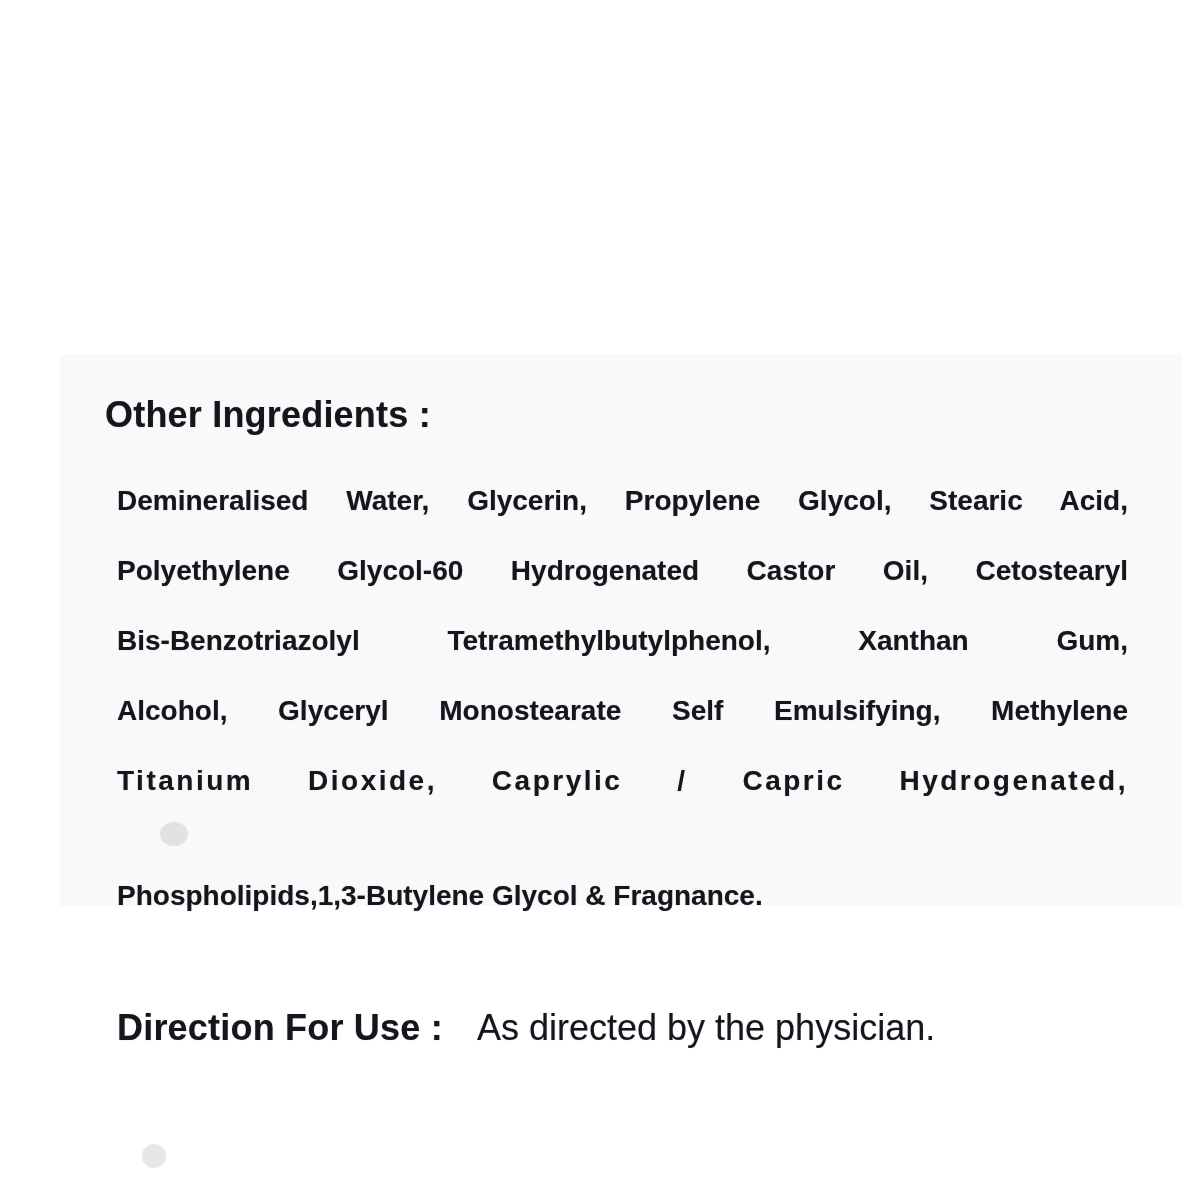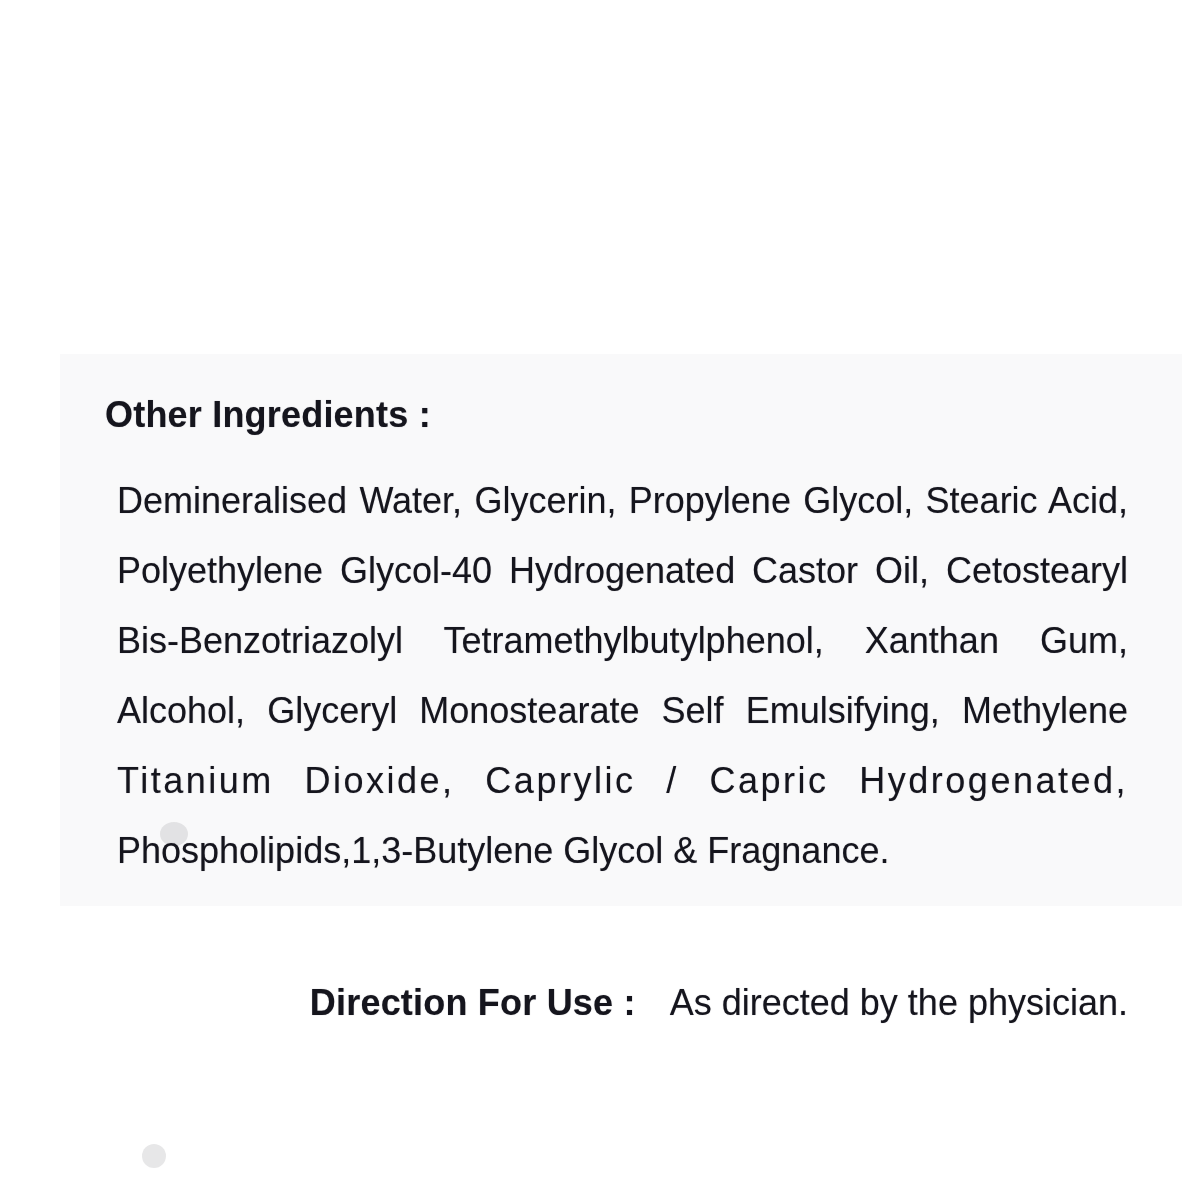--- a/index.html
+++ b/index.html
@@ -31,39 +31,40 @@
   }
   .heading {
     font-size: 36px;
     line-height: 46px;
     font-weight: 700;
     letter-spacing: 0.2px;
     margin-bottom: 4px;
     text-align: left;
   }
   .ing-line {
-    font-size: 36px;
+    font-size: 28px;
     line-height: 46px;
-    font-weight: 400;
+    font-weight: 700;
     white-space: nowrap;
     text-align: justify;
     text-align-last: justify;
   }
   .ing-line.tracked {
     letter-spacing: 2.5px;
   }
   .ing-line.last {
     text-align: left;
     text-align-last: left;
+    margin-top: 45px;
   }
   .directions {
-    margin-top: 70px;
+    margin-top: 50px;
     font-size: 36px;
     line-height: 46px;
-    text-align: right;
+    text-align: left;
   }
   .directions .dir-label {
     font-weight: 700;
     letter-spacing: 0.2px;
     margin-right: 0.28em;
   }
   .directions .dir-text {
     font-weight: 400;
   }
   
@@ -81,21 +82,21 @@
 <div class="canvas">
   <div class="label-sheet">
     <span class="speck speck-1"></span>
     <span class="speck speck-2"></span>
     <div class="label-content">
 
       <div class="heading">Other Ingredients :</div>
 
       <div class="ingredients">
         <div class="ing-line">Demineralised Water, Glycerin, Propylene Glycol, Stearic Acid,</div>
-        <div class="ing-line">Polyethylene Glycol-40 Hydrogenated Castor Oil, Cetostearyl</div>
+        <div class="ing-line">Polyethylene Glycol-60 Hydrogenated Castor Oil, Cetostearyl</div>
         <div class="ing-line">Bis-Benzotriazolyl Tetramethylbutylphenol, Xanthan Gum,</div>
         <div class="ing-line">Alcohol, Glyceryl Monostearate Self Emulsifying, Methylene</div>
         <div class="ing-line tracked">Titanium Dioxide, Caprylic / Capric Hydrogenated,</div>
         <div class="ing-line last">Phospholipids,1,3-Butylene Glycol &amp; Fragnance.</div>
       </div>
 
       <div class="directions">
         <span class="dir-label">Direction For Use :</span><span class="dir-text">As directed by the physician.</span>
       </div>
 

